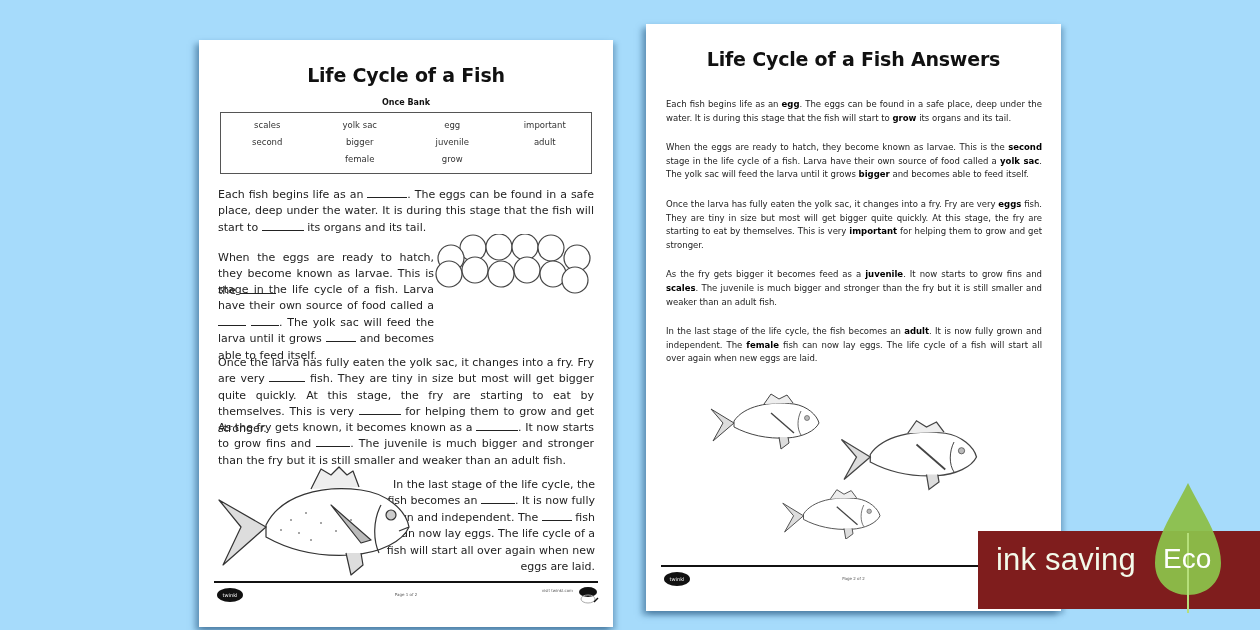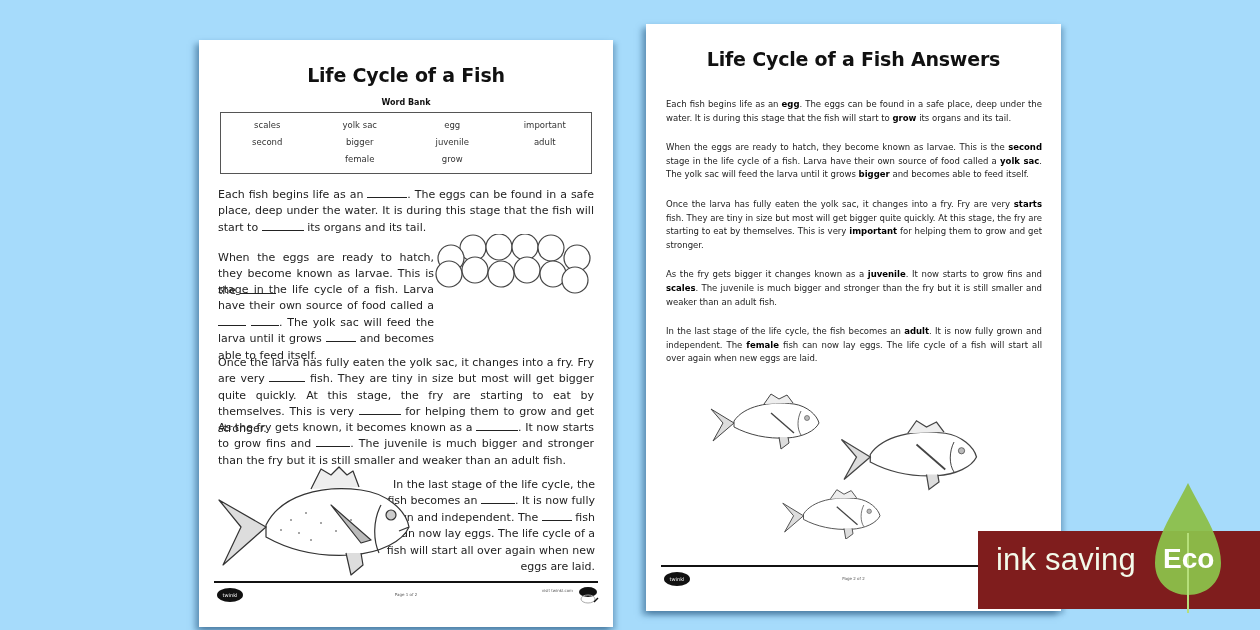--- a/index.html
+++ b/index.html
@@ -22,28 +22,28 @@
   .ftr-right{position:absolute;right:22px;top:548px;font-size:4px;color:#555;}
   .ftr-logo2{position:absolute;right:14px;top:546px;width:22px;height:18px;}
   .ans p{margin:16px 0 5px 0;}
   .ans{position:absolute;left:20px;top:58px;width:376px;font-size:8.5px;line-height:13.6px;color:#222;text-align:justify;}
   .ans b{font-weight:bold;color:#000;}
   .fishes{position:absolute;left:55px;top:355px;width:300px;height:160px;}
   .bigfish{position:absolute;left:12px;top:425px;width:200px;height:115px;}
   .eco{position:absolute;left:978px;top:531px;width:294px;height:78px;background:#7f1d1d;}
   .eco-text{position:absolute;left:18px;top:11px;font-size:31px;color:#f3faea;font-family:"Liberation Sans",sans-serif;letter-spacing:0.2px;}
   .leaf{position:absolute;left:1153px;top:483px;width:70px;height:130px;}
-  .eco-word{position:absolute;left:1163px;top:543px;font-size:28px;font-weight:bold;color:#fff;font-family:"Liberation Sans",sans-serif;}
+  .eco-word{position:absolute;left:1163px;top:543px;font-size:28px;font-weight:normal;color:#fff;font-family:"Liberation Sans",sans-serif;}
 </style>
 </head>
 <body>
 
 <div class="page" id="page1">
   <div class="title">Life Cycle of a Fish</div>
-  <div class="wb-label">Word Bank</div>
+  <div class="wb-label">Once Bank</div>
   <div class="wordbank">
     <div class="wb-grid">
       <span>scales</span>
       <span>yolk sac</span>
       <span>egg</span>
       <span>important</span>
       <span>second</span>
       <span>bigger</span>
       <span>juvenile</span>
       <span>adult</span>
@@ -151,22 +151,22 @@
     <ellipse cx="11" cy="13" rx="7" ry="4" fill="none" stroke="#aaa" stroke-width="1"></ellipse>
     <path d="M17 16 L21 12" stroke="#111" stroke-width="1.5"></path>
   </svg>
 </div>
 
 <div class="page" id="page2">
   <div class="title">Life Cycle of a Fish Answers</div>
   <div class="ans">
     <p><span>Each fish begins life as an </span><b>egg</b><span>. The eggs can be found in a safe place, deep under the water. It is during this stage that the fish will start to </span><b>grow</b><span> its organs and its tail.</span></p>
     <p><span>When the eggs are ready to hatch, they become known as larvae. This is the </span><b>second</b><span> stage in the life cycle of a fish. Larva have their own source of food called a </span><b>yolk sac</b><span>. The yolk sac will feed the larva until it grows </span><b>bigger</b><span> and becomes able to feed itself.</span></p>
-    <p><span>Once the larva has fully eaten the yolk sac, it changes into a fry. Fry are very </span><b>starts</b><span> fish. They are tiny in size but most will get bigger quite quickly. At this stage, the fry are starting to eat by themselves. This is very </span><b>important</b><span> for helping them to grow and get stronger.</span></p>
-    <p><span>As the fry gets bigger it changes known as a </span><b>juvenile</b><span>. It now starts to grow fins and </span><b>scales</b><span>. The juvenile is much bigger and stronger than the fry but it is still smaller and weaker than an adult fish.</span></p>
+    <p><span>Once the larva has fully eaten the yolk sac, it changes into a fry. Fry are very </span><b>eggs</b><span> fish. They are tiny in size but most will get bigger quite quickly. At this stage, the fry are starting to eat by themselves. This is very </span><b>important</b><span> for helping them to grow and get stronger.</span></p>
+    <p><span>As the fry gets bigger it becomes feed as a </span><b>juvenile</b><span>. It now starts to grow fins and </span><b>scales</b><span>. The juvenile is much bigger and stronger than the fry but it is still smaller and weaker than an adult fish.</span></p>
     <p><span>In the last stage of the life cycle, the fish becomes an </span><b>adult</b><span>. It is now fully grown and independent. The </span><b>female</b><span> fish can now lay eggs. The life cycle of a fish will start all over again when new eggs are laid.</span></p>
   </div>
 
   <svg class="fishes" viewBox="0 0 300 160">
     <defs>
       <g id="fishshape">
         <path d="M25 30 C35 15 60 10 85 13 C98 15 108 24 110 32 C106 40 94 46 78 47 C58 48 40 44 25 36 Z" fill="#fff" stroke="#444" stroke-width="1"></path>
         <path d="M25 32 L2 18 L14 32 L4 50 Z" fill="#ddd" stroke="#444" stroke-width="1"></path>
         <path d="M55 13 L62 3 L70 8 L78 4 L84 12" fill="#eee" stroke="#444" stroke-width="1"></path>
         <path d="M70 46 L72 58 L80 52 L79 46" fill="#ddd" stroke="#444" stroke-width="1"></path>

